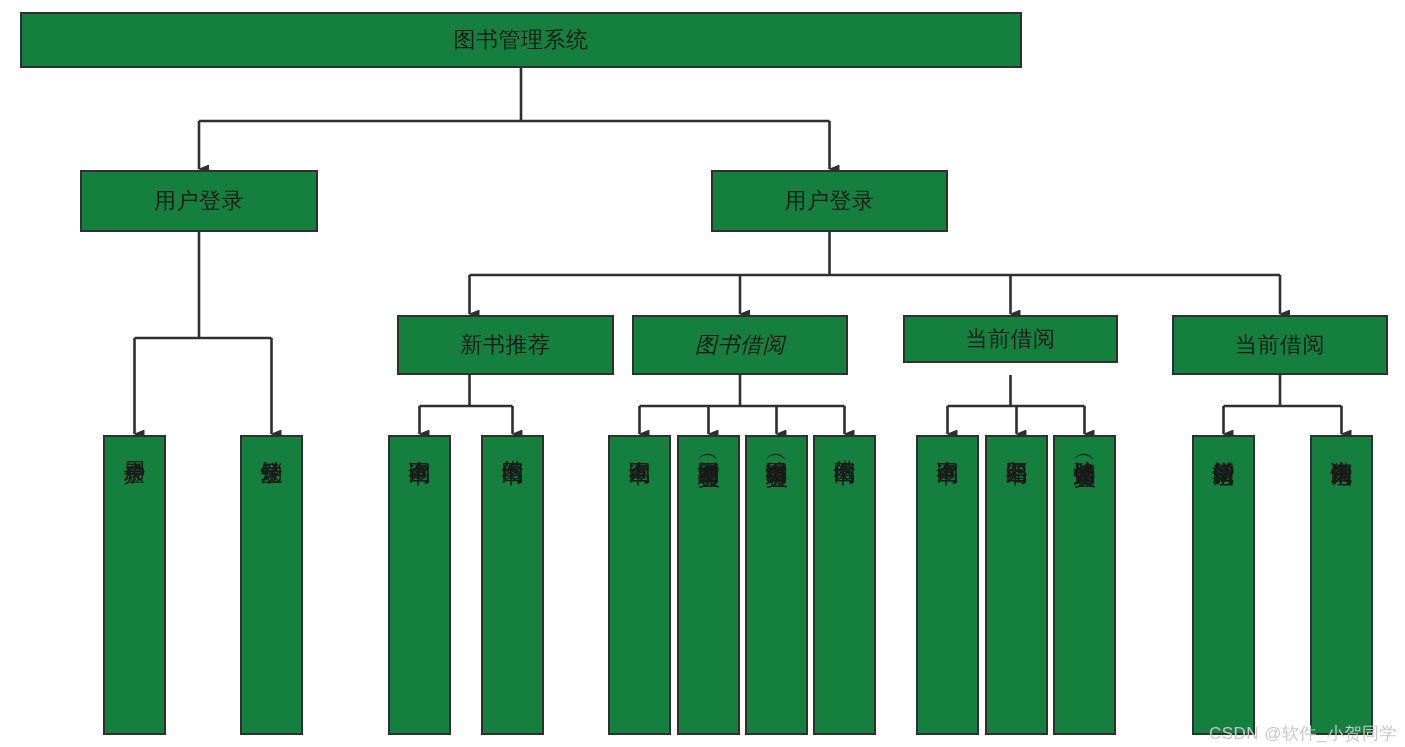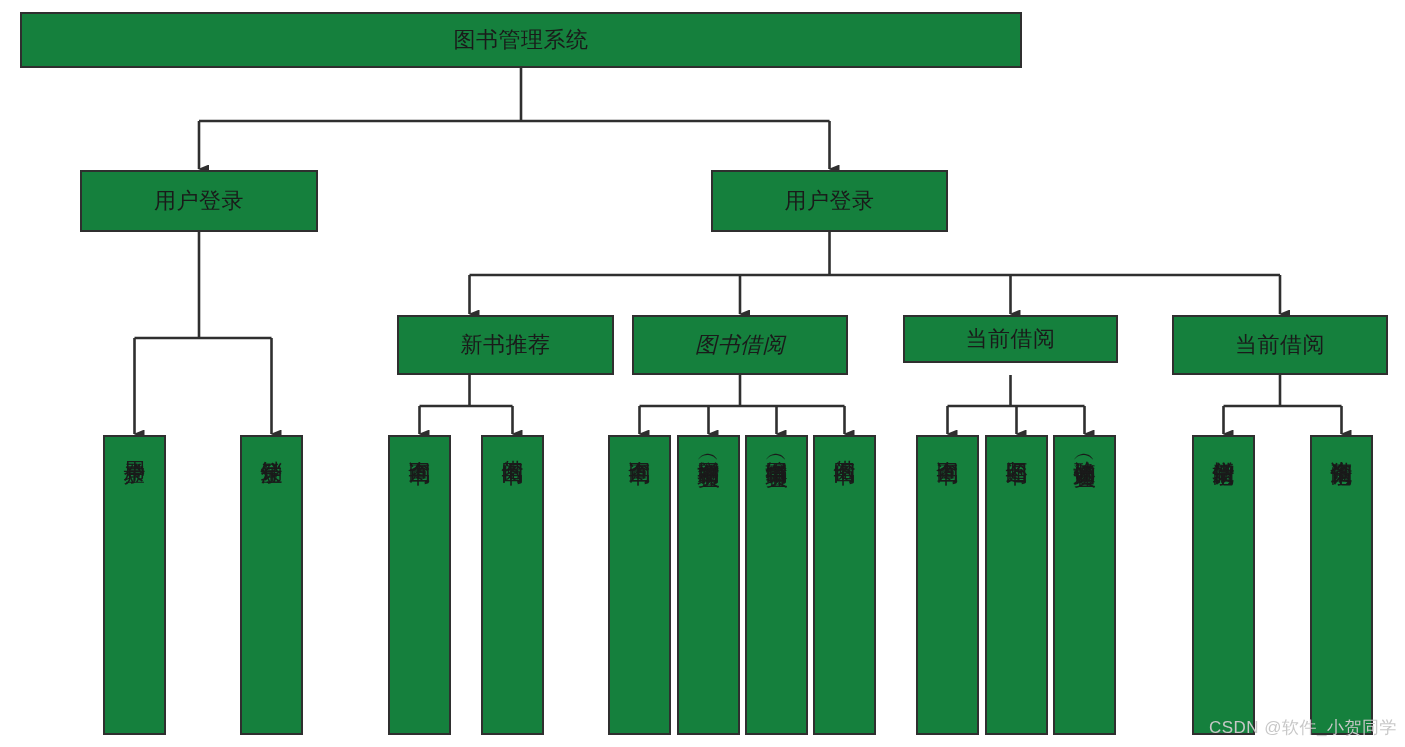--- a/index.html
+++ b/index.html
@@ -53,21 +53,21 @@
     font-size: 22px;
     line-height: 1.18;
     writing-mode: vertical-rl;
     text-orientation: upright;
     letter-spacing: 1px;
     white-space: nowrap;
   }
   .watermark {
     position: absolute;
     right: 8px;
-    bottom: 8px;
+    bottom: 2px;
     font-size: 17px;
     color: #c8c8c8;
     white-space: nowrap;
     letter-spacing: 0.5px;
   }
 </style>
 </head>
 <body>
 
 <div id="canvas">

